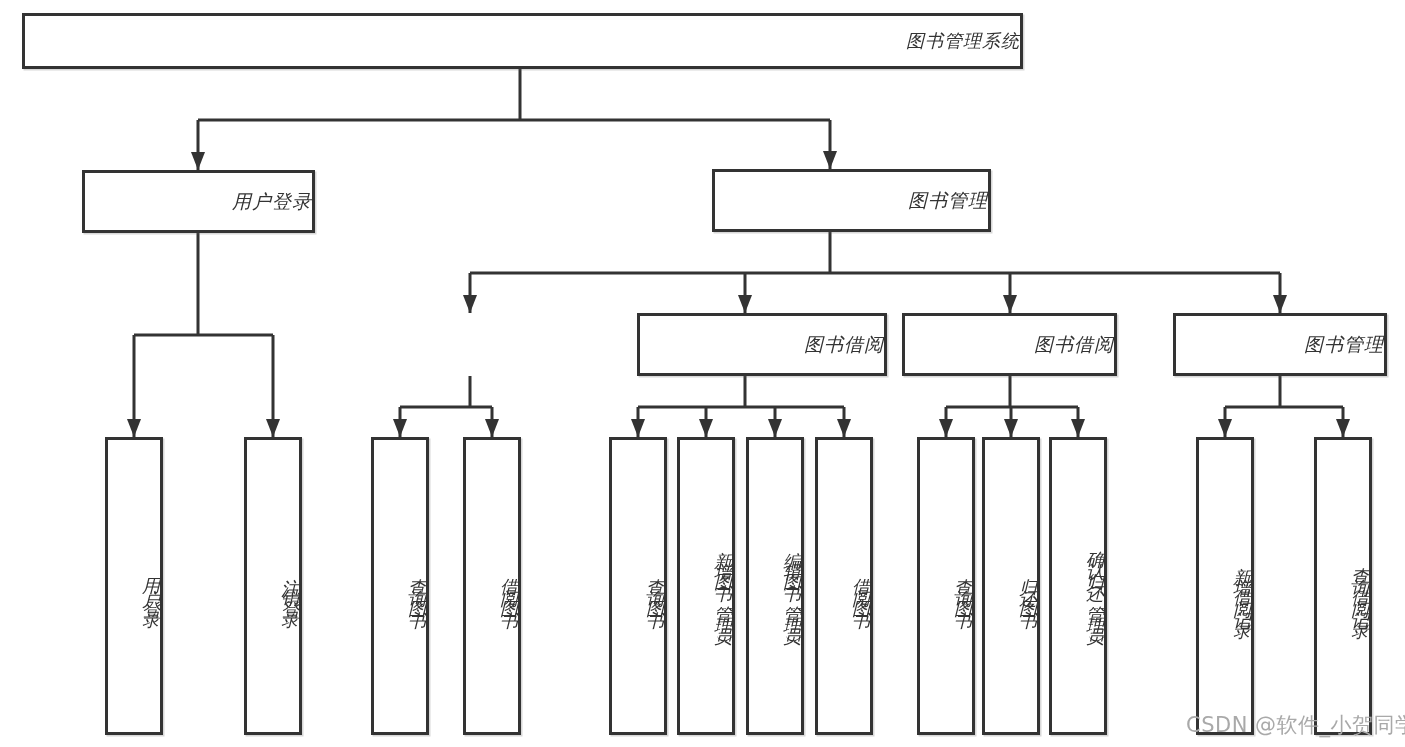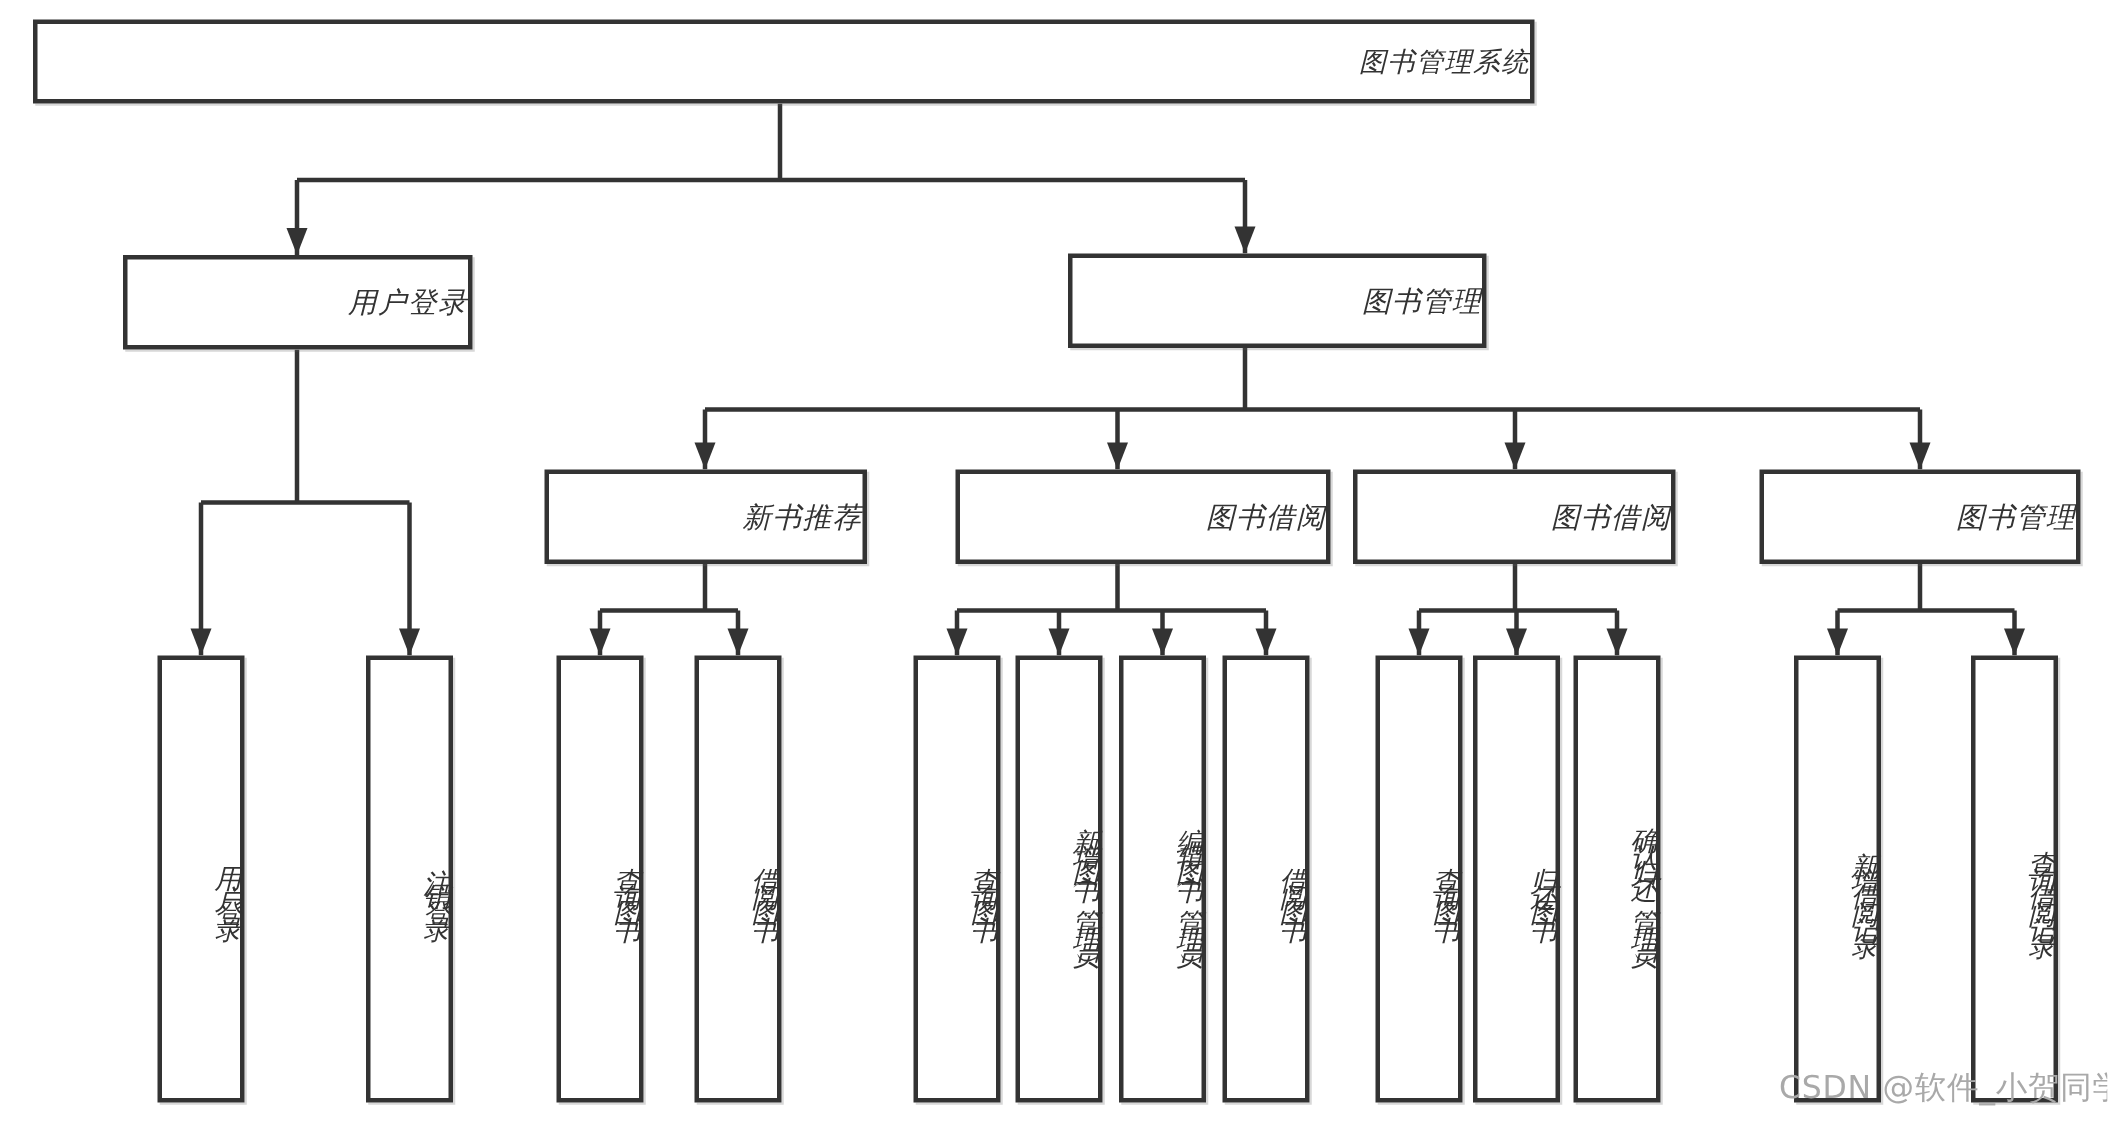--- a/index.html
+++ b/index.html
@@ -95,23 +95,20 @@
     <span>图书管理系统</span>
   </div>
 
   <div class="node hbox" style="left:82px;top:170px;width:233px;height:63px;">
     <span>用户登录</span>
   </div>
   <div class="node hbox" style="left:712px;top:169px;width:279px;height:63px;">
     <span>图书管理</span>
   </div>
 
-  <div class="node hbox" style="left:363px;top:313px;width:215px;height:63px;">
-    <span>新书推荐</span>
-  </div>
   <div class="node hbox" style="left:637px;top:313px;width:250px;height:63px;">
     <span>图书借阅</span>
   </div>
   <div class="node hbox" style="left:902px;top:313px;width:215px;height:63px;">
     <span>图书借阅</span>
   </div>
   <div class="node hbox" style="left:1173px;top:313px;width:214px;height:63px;">
     <span>图书管理</span>
   </div>
 

